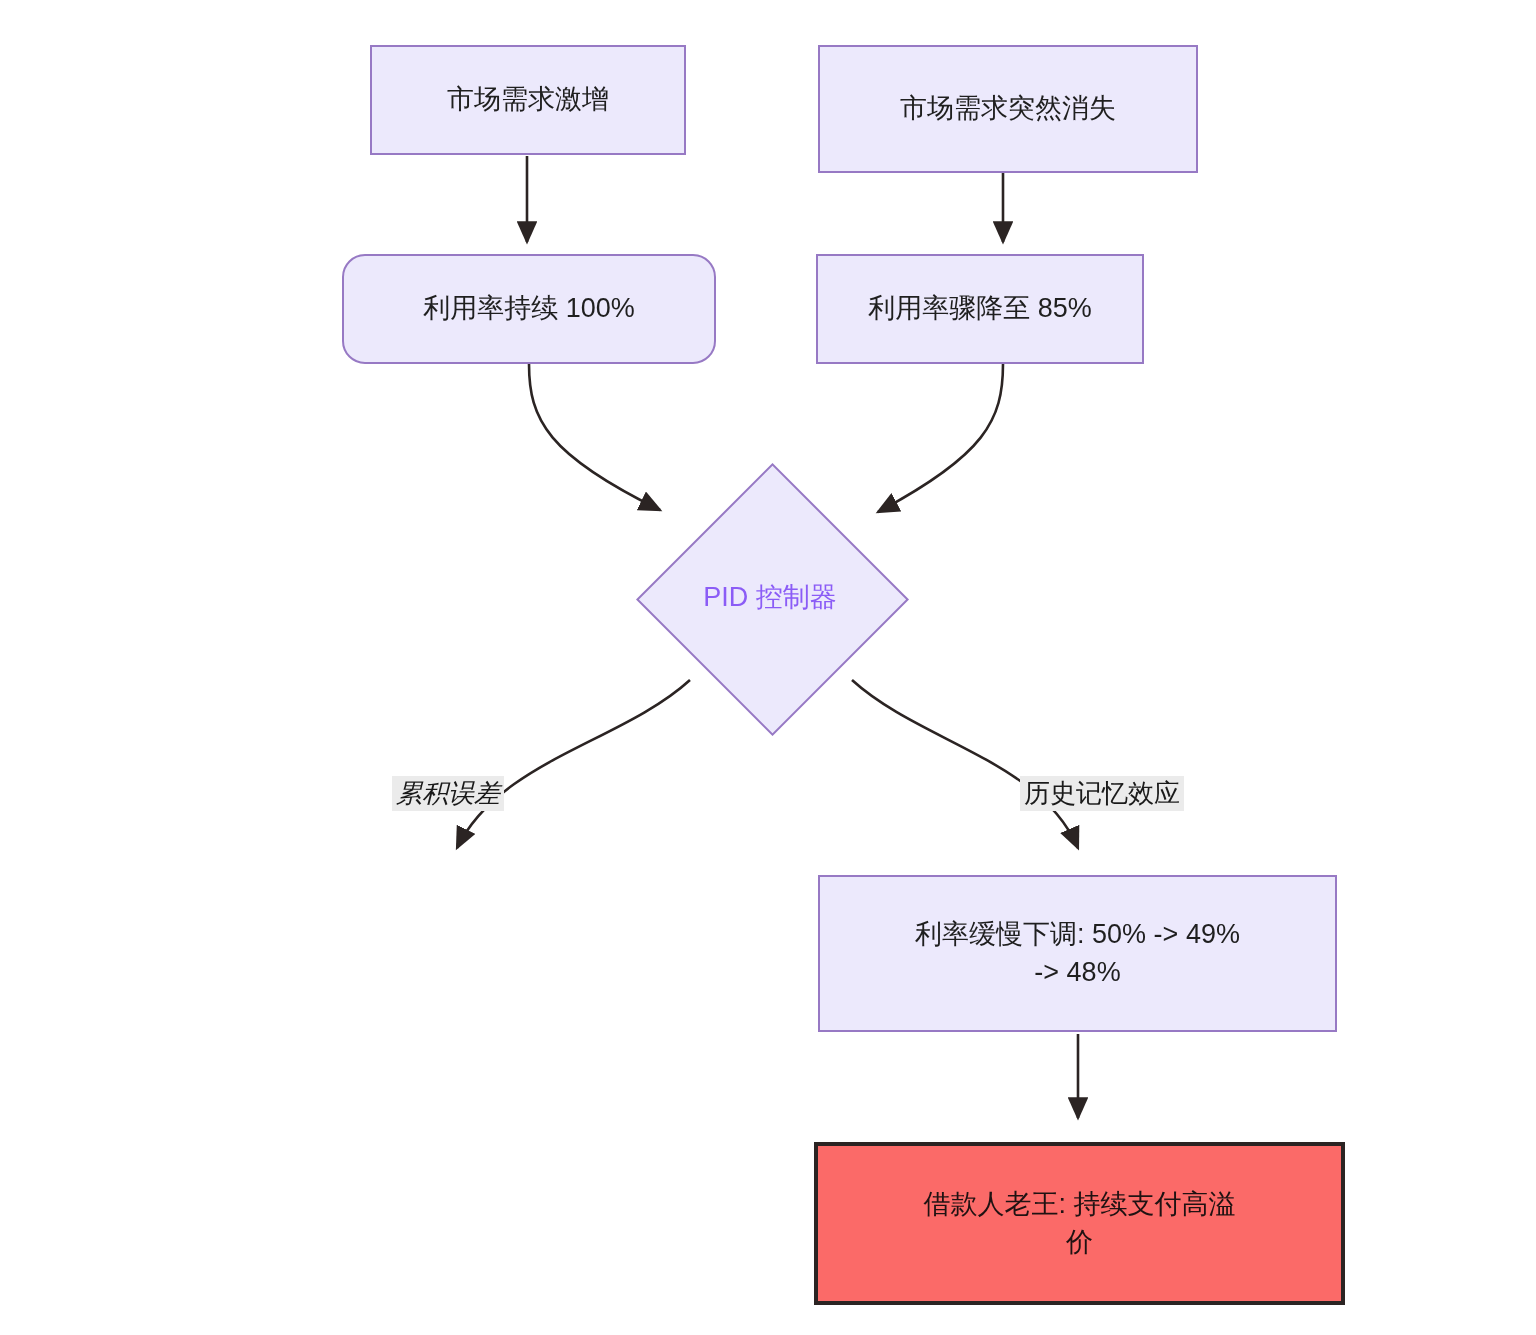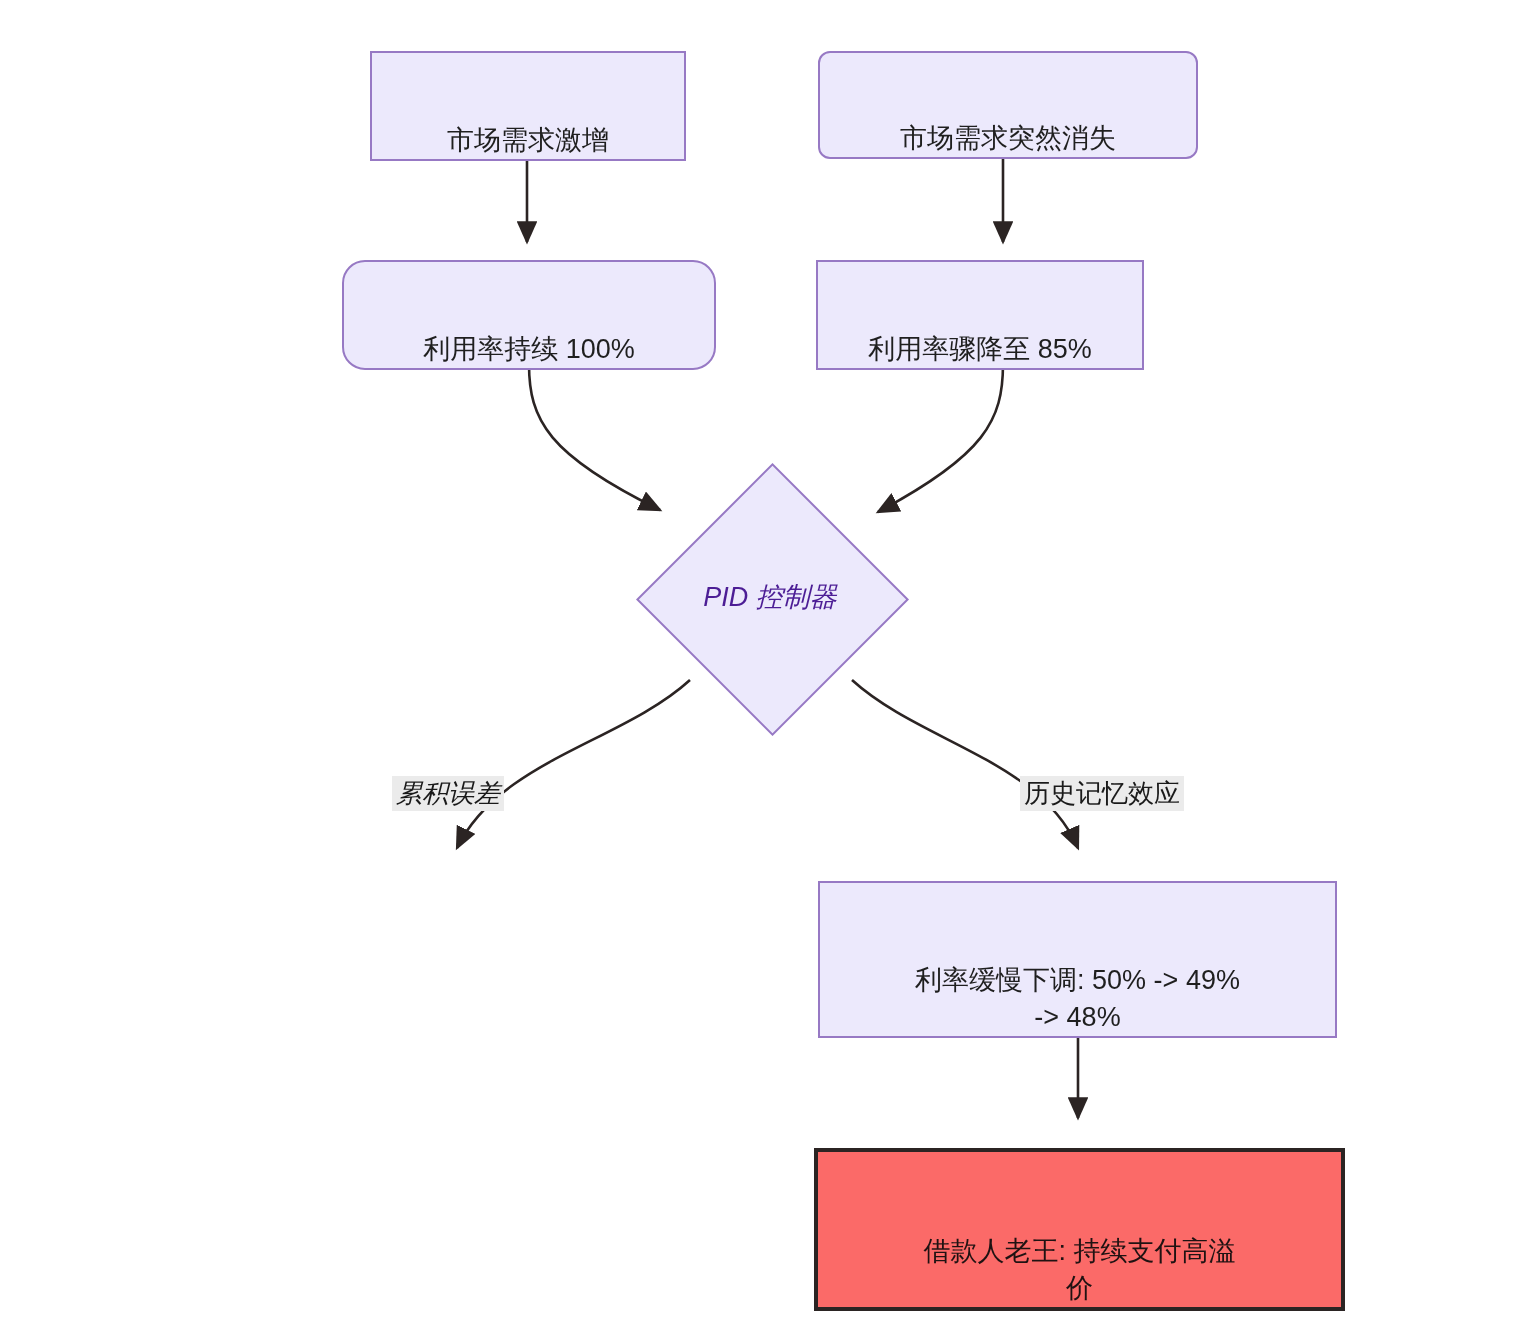--- a/index.html
+++ b/index.html
@@ -26,25 +26,24 @@
     left: 0;
     top: 0;
     width: 1536px;
     height: 1335px;
     pointer-events: none;
   }
   .node {
     position: absolute;
     box-sizing: border-box;
     display: flex;
-    align-items: flex-end;
+    align-items: center;
     justify-content: center;
     text-align: center;
     line-height: 1.38;
-    margin-top: 6px;
   }
   .node-process {
     background: #ece9fc;
     border: 2px solid #9779c4;
     color: #1f1f1f;
     font-size: 27px;
   }
   .node-label {
     display: block;
     padding: 0 14px;
@@ -82,23 +81,22 @@
   .diamond-text {
     position: absolute;
     left: 0;
     top: 0;
     width: 268px;
     height: 268px;
     display: flex;
     align-items: center;
     justify-content: center;
     font-size: 27px;
-    color: #4c1d95;
+    color: #8b5cf6;
     white-space: nowrap;
-    font-style: italic;
   }
   .edge-text {
     position: absolute;
     font-size: 26px;
     color: #1a1a1a;
     background: #ebebeb;
     padding: 2px 4px;
     white-space: nowrap;
     line-height: 1.2;
   }
@@ -127,21 +125,21 @@
 
     <path d="M852,680 C920,742 1040,760 1078,848" fill="none" stroke="#2b2423" stroke-width="2.6" marker-end="url(#arrowhead)"></path>
 
     <path d="M1078,1034 L1078,1118" fill="none" stroke="#2b2423" stroke-width="2.6" marker-end="url(#arrowhead)"></path>
   </svg>
 
   <div class="node node-process" style="left:370px; top:45px; width:316px; height:110px;">
     <span class="node-label">市场需求激增</span>
   </div>
 
-  <div class="node node-process" style="left:818px; top:45px; width:380px; height:108px;border-radius:12px;">
+  <div class="node node-process" style="left:818px; top:45px; width:380px; height:128px;">
     <span class="node-label">市场需求突然消失</span>
   </div>
 
   <div class="node node-process" style="left:342px; top:254px; width:374px; height:110px;border-radius:23px;">
     <span class="node-label">利用率持续 100%</span>
   </div>
 
   <div class="node node-process" style="left:816px; top:254px; width:328px; height:110px;">
     <span class="node-label">利用率骤降至 85%</span>
   </div>

